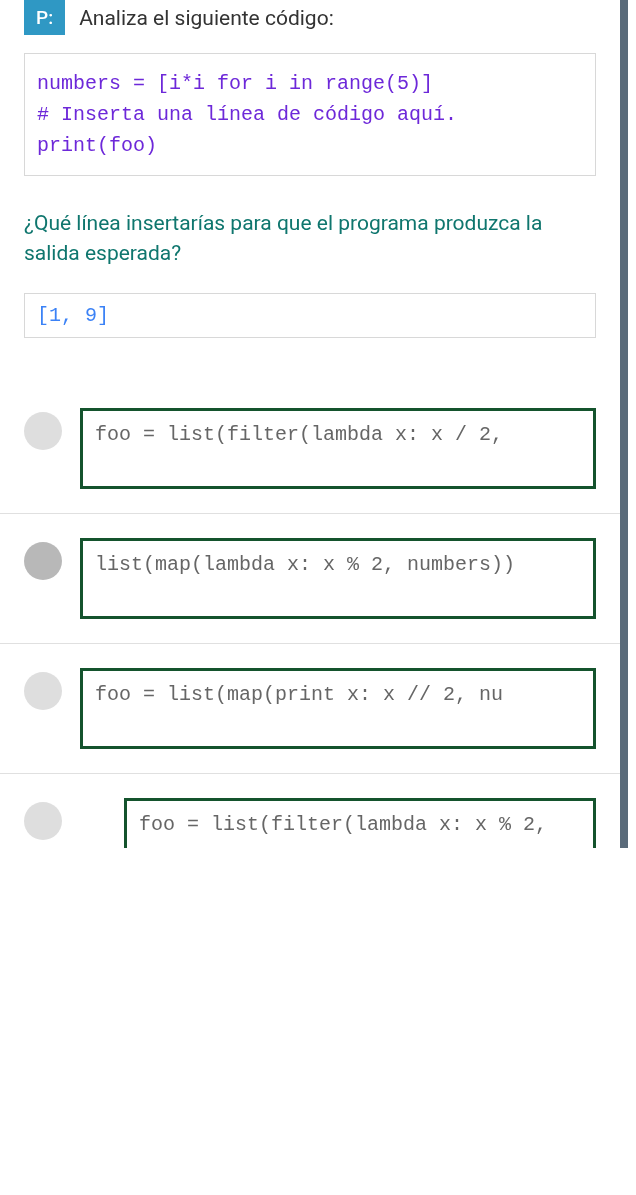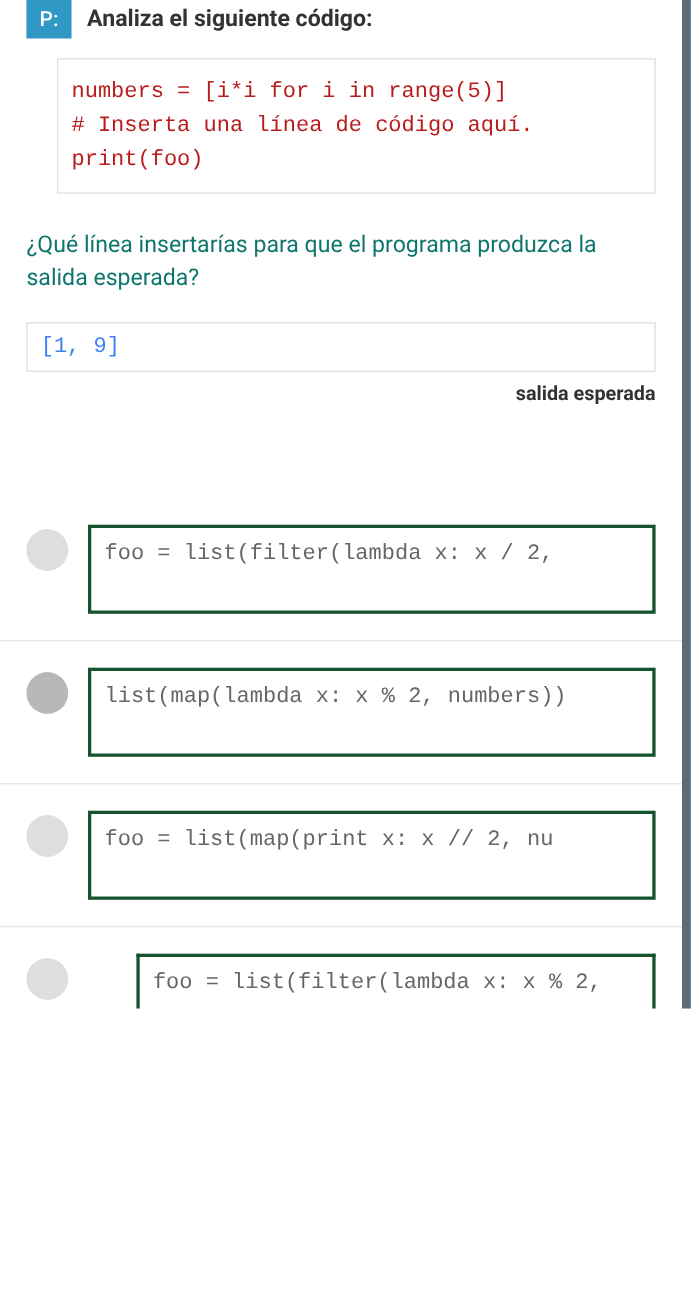--- a/index.html
+++ b/index.html
@@ -30,34 +30,33 @@
       background: #2f98c4;
       color: #ffffff;
       font-weight: 500;
       font-size: 19px;
       padding: 6px 12px;
       display: inline-block;
     }
     .prompt-text {
       font-size: 21px;
       color: #333333;
-      font-weight: 700;
+      font-weight: 400;
       text-align: center;
     }
     .code-block {
       border: 1px solid #d8d8d8;
       padding: 14px 12px;
       font-family: "Courier New", Courier, monospace;
       font-size: 20px;
-      color: #b91c1c;
+      color: #6d28d9;
       line-height: 1.55;
       margin-bottom: 32px;
       white-space: pre-wrap;
       word-break: break-word;
-      margin-left: 28px;
     }
     .question-text {
       font-size: 21px;
       color: #0f766e;
       line-height: 1.45;
       margin-bottom: 24px;
     }
     .output-block {
       border: 1px solid #d8d8d8;
       padding: 10px 12px;
@@ -127,21 +126,20 @@
       <span class="prompt-text">Analiza el siguiente código:</span>
     </div>
 
     <div class="code-block">numbers = [i*i for i in range(5)]
 # Inserta una línea de código aquí.
 print(foo)</div>
 
     <div class="question-text">¿Qué línea insertarías para que el programa produzca la salida esperada?</div>
 
     <div class="output-block">[1, 9]</div>
-    <div class="output-label">salida esperada</div>
   </div>
 
   <div class="answers-area">
     <div class="option-row">
       <div class="radio-circle"></div>
       <div class="option-code">foo = list(filter(lambda x: x / 2,</div>
     </div>
 
     <div class="option-row">
       <div class="radio-circle darker"></div>

